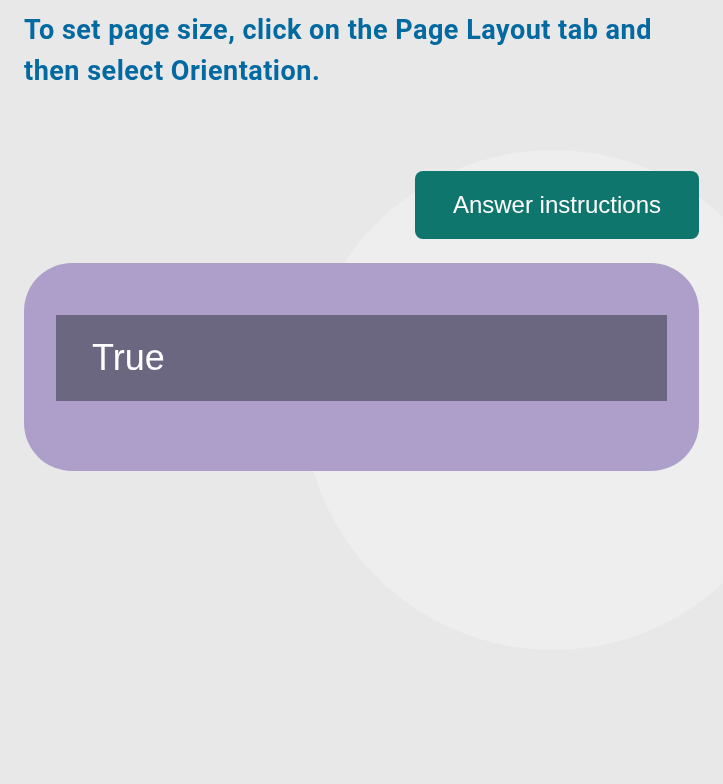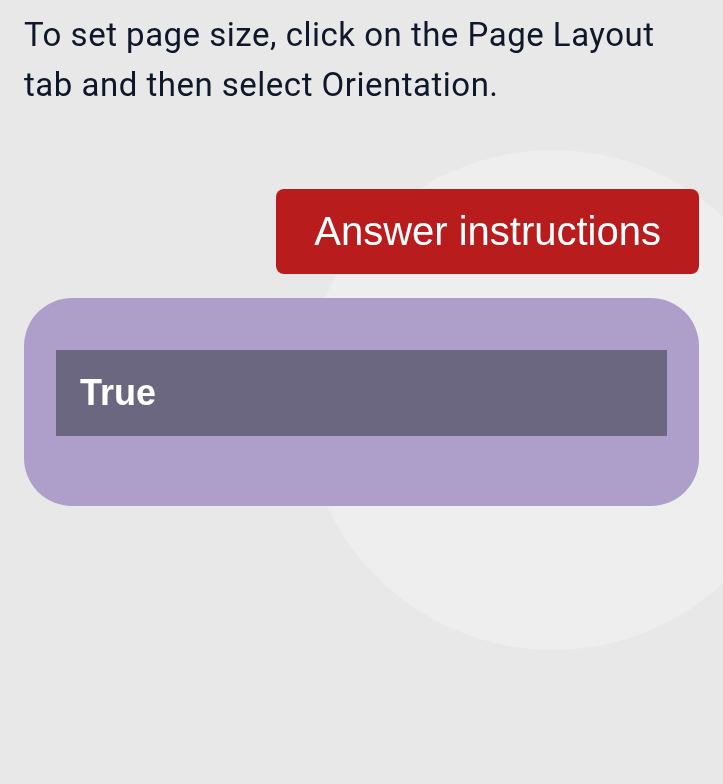--- a/index.html
+++ b/index.html
@@ -24,60 +24,60 @@
       right: -80px;
       top: 150px;
       z-index: 0;
     }
     .container {
       position: relative;
       z-index: 1;
       padding: 0 24px;
     }
     .question-text {
-      font-size: 33px;
+      font-size: 27px;
       line-height: 1.5;
-      color: #0f172a;
+      color: #0369a1;
       letter-spacing: 0.5px;
       padding: 10px 0 0 0;
-      font-weight: 400;
+      font-weight: 700;
     }
     .instructions-row {
       display: flex;
       justify-content: flex-end;
       margin-top: 80px;
       margin-bottom: 24px;
     }
     .instructions-button {
-      background: #b91c1c;
+      background: #0f766e;
       color: #ffffff;
       border: none;
       border-radius: 8px;
-      font-size: 40px;
+      font-size: 24px;
       padding: 20px 38px;
       cursor: pointer;
       font-weight: 400;
     }
     .answers-panel {
       background: #ad9fc9;
       border-radius: 48px;
       padding: 52px 32px 70px 32px;
       margin-top: 0;
     }
     .answer-option {
       background: #6c6781;
       color: #ffffff;
       font-size: 36px;
-      padding: 22px 24px;
+      padding: 22px 36px;
       cursor: pointer;
       border: none;
       width: 100%;
       text-align: left;
       display: block;
-      font-weight: 700;
+      font-weight: 400;
     }
     .answer-option + .answer-option {
       margin-top: 48px;
     }
   </style>
 </head>
 <body>
 
 <div class="bg-shape"></div>
 

